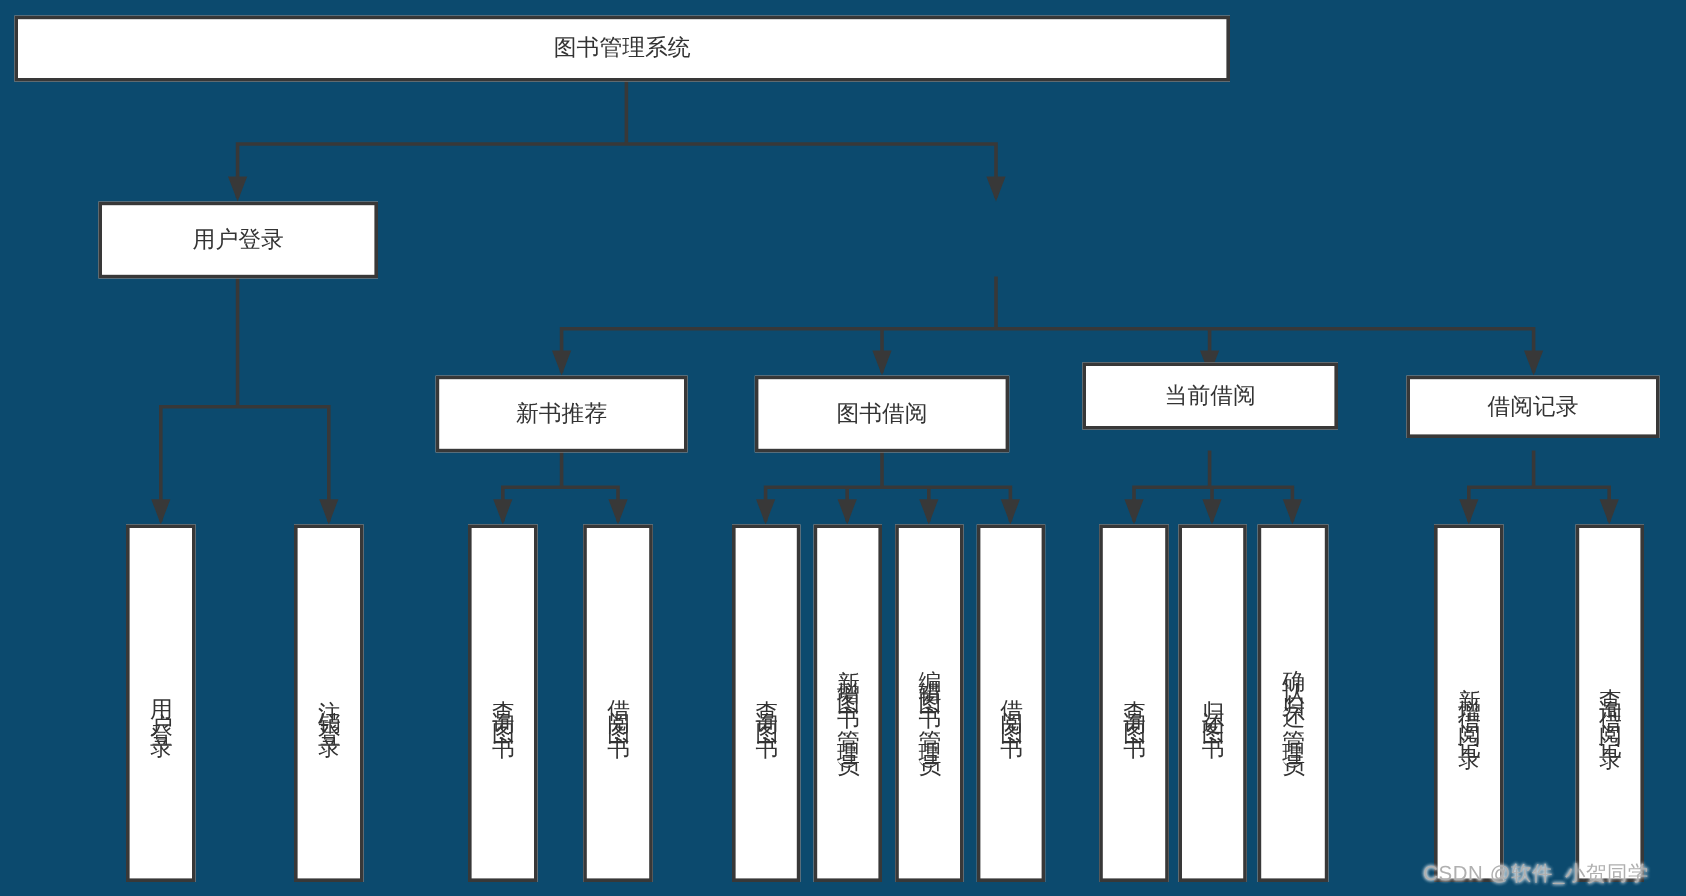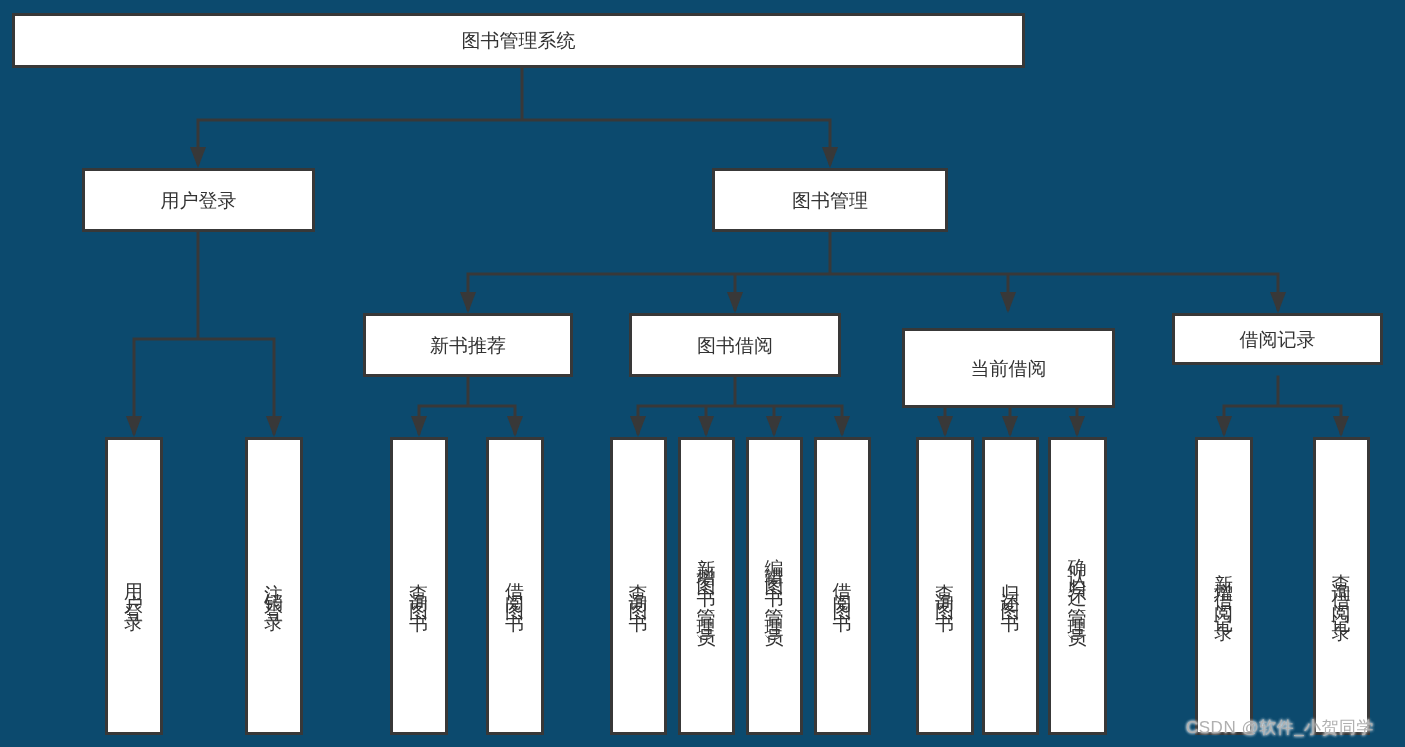--- a/index.html
+++ b/index.html
@@ -77,25 +77,24 @@
       <polygon points="1002,416 1018,416 1010,437"></polygon>
       <polygon points="1069,416 1085,416 1077,437"></polygon>
       <polygon points="1216,416 1232,416 1224,437"></polygon>
       <polygon points="1333,416 1349,416 1341,437"></polygon>
     </g>
   </svg>
 
   <div class="node" style="left:12px;top:13px;width:1013px;height:55px">图书管理系统</div>
 
   <div class="node" style="left:82px;top:168px;width:233px;height:64px">用户登录</div>
-  <div class="node" style="left:712px;top:168px;width:236px;height:64px">图书管理</div>
 
   <div class="node" style="left:363px;top:313px;width:210px;height:64px">新书推荐</div>
   <div class="node" style="left:629px;top:313px;width:212px;height:64px">图书借阅</div>
-  <div class="node" style="left:902px;top:328px;width:213px;height:80px">当前借阅</div>
+  <div class="node" style="left:902px;top:302px;width:213px;height:56px">当前借阅</div>
   <div class="node" style="left:1172px;top:313px;width:211px;height:52px">借阅记录</div>
 
   <div class="node v" style="left:105px;top:437px;width:58px;height:298px">用户登录</div>
   <div class="node v" style="left:245px;top:437px;width:58px;height:298px">注销登录</div>
 
   <div class="node v" style="left:390px;top:437px;width:58px;height:298px">查询图书</div>
   <div class="node v" style="left:486px;top:437px;width:58px;height:298px">借阅图书</div>
 
   <div class="node v" style="left:610px;top:437px;width:57px;height:298px">查询图书</div>
   <div class="node v" style="left:678px;top:437px;width:57px;height:298px">新增图书（管理员）</div>

